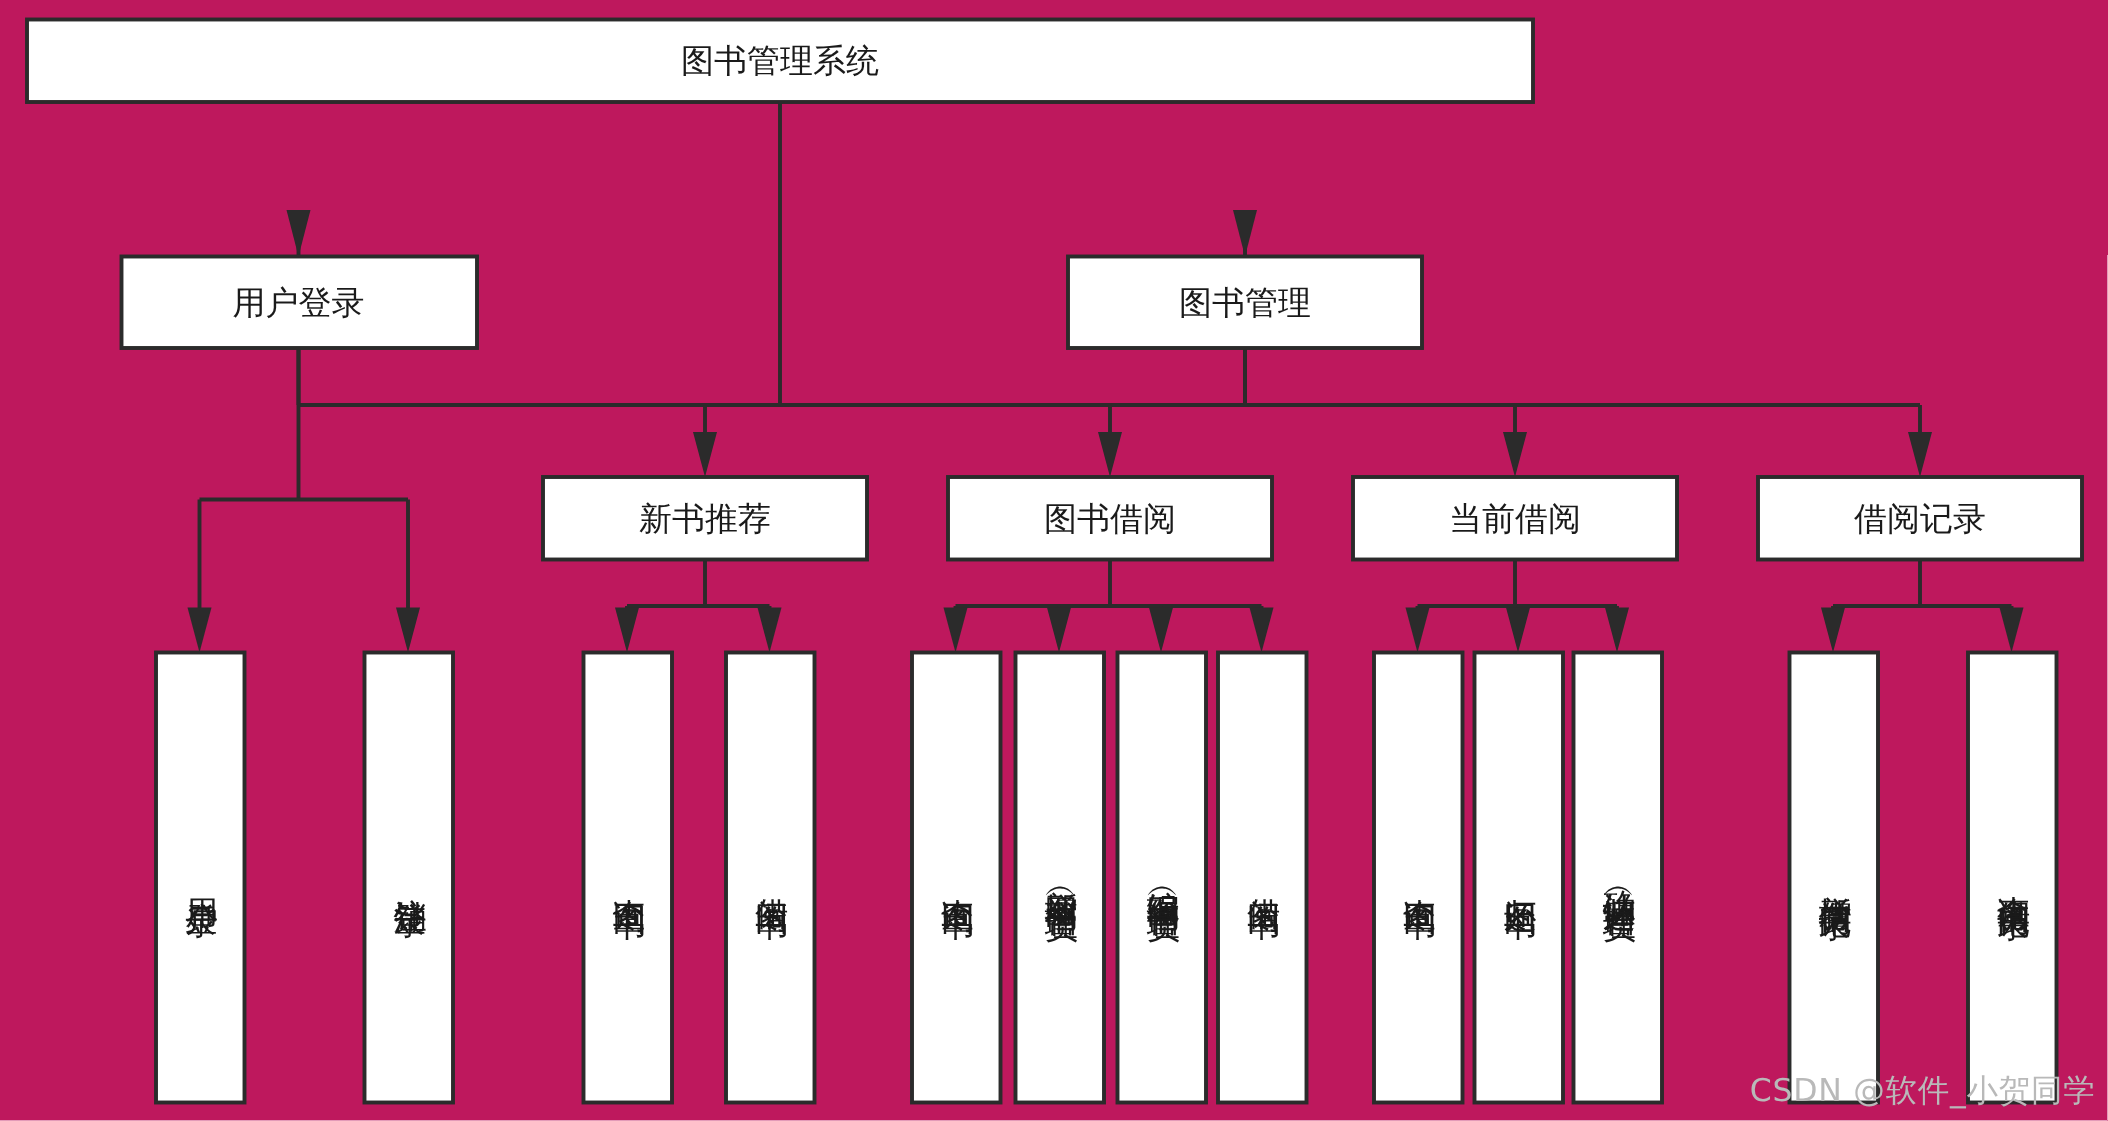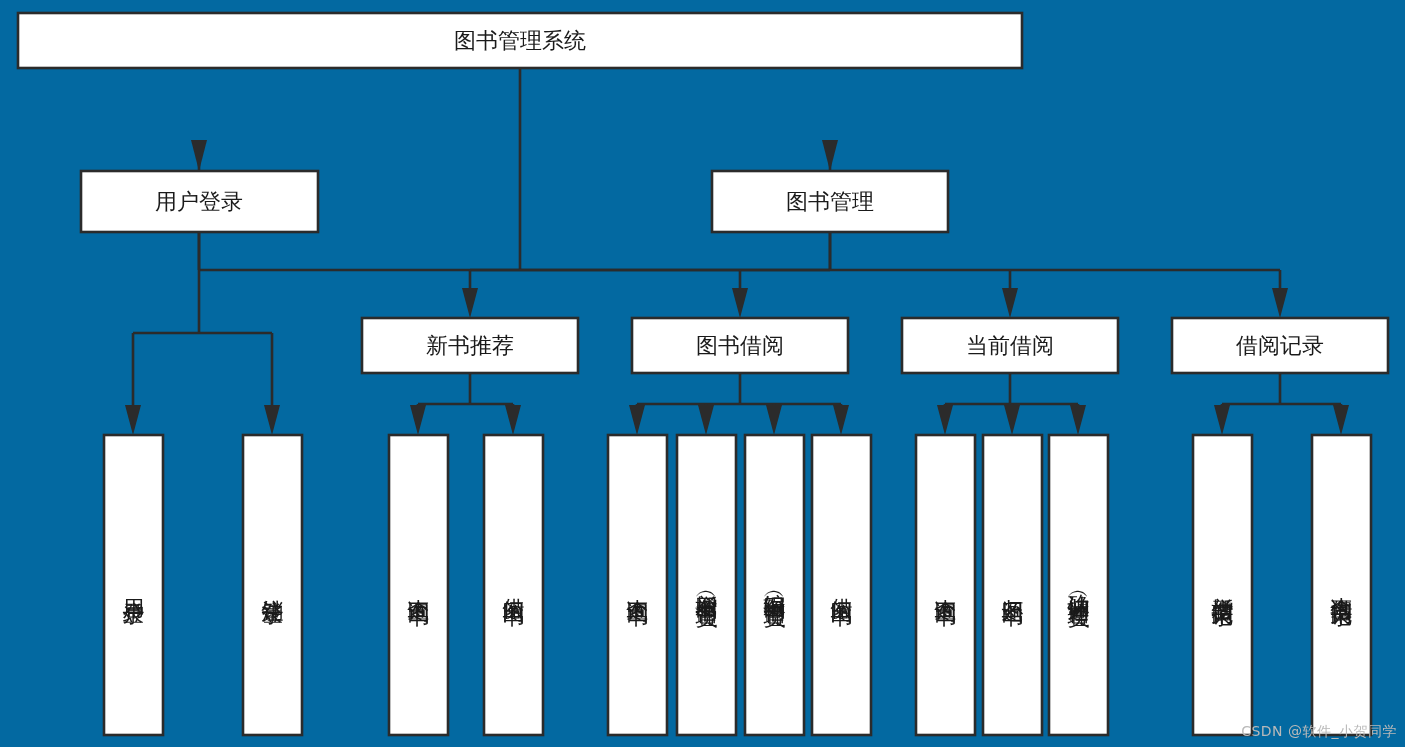--- a/index.html
+++ b/index.html
@@ -8,21 +8,21 @@
     padding: 0;
     background: #ffffff;
   }
   body {
     font-family: "DejaVu Sans", "Liberation Sans", sans-serif;
   }
   #diagram-root {
     position: relative;
     width: 1405px;
     height: 747px;
-    background: #0369a1;
+    background: #be185d;
     overflow: hidden;
   }
   svg#flowchart {
     position: absolute;
     left: 0;
     top: 0;
     width: 1405px;
     height: 747px;
     display: block;
   }
@@ -57,21 +57,21 @@
     glyph-orientation-vertical: 0;
     letter-spacing: 2px;
     dominant-baseline: central;
     text-anchor: middle;
   }
   .watermark {
     position: absolute;
     right: 8px;
     bottom: 6px;
     font-family: "DejaVu Sans", "Liberation Sans", sans-serif;
-    font-size: 14px;
+    font-size: 21px;
     color: #b9b9b9;
     letter-spacing: 0.5px;
     white-space: nowrap;
     pointer-events: none;
     user-select: none;
   }
 </style>
 </head>
 <body>
 

